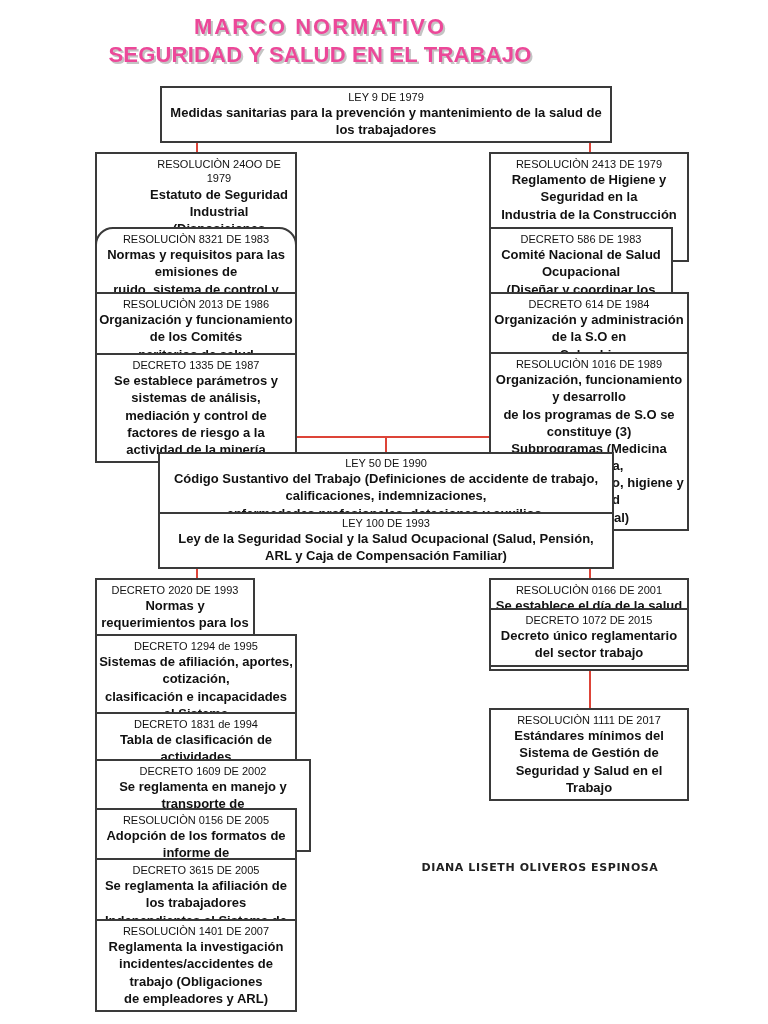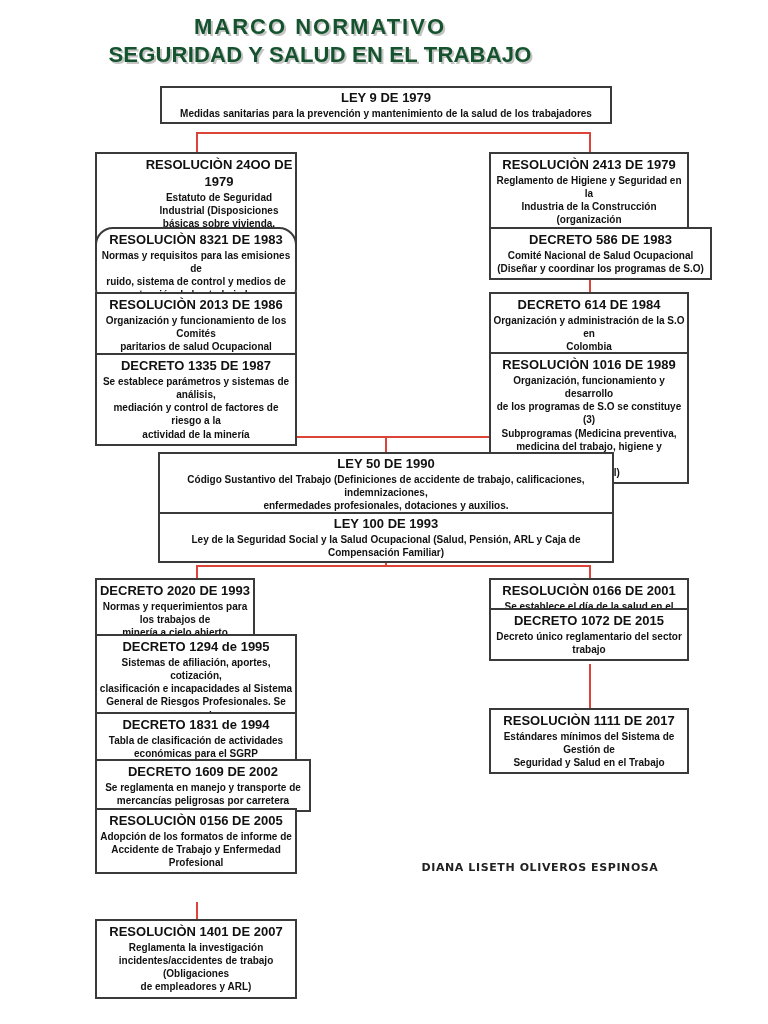--- a/index.html
+++ b/index.html
@@ -2,45 +2,45 @@
 <html><head>
 <meta charset="utf-8">
 <style>
   html,body { margin:0; padding:0; background:#ffffff; }
   .page {
     position:relative; width:768px; height:1024px; background:#ffffff;
     font-family:"Liberation Sans", sans-serif; overflow:hidden;
   }
   .title {
     position:absolute; left:0; width:640px; text-align:center; margin:0;
-    color:#14532d; font-weight:bold; line-height:1;
+    color:#ec4899; font-weight:bold; line-height:1;
     text-shadow:2px 2px 0 #c4c4c4;
   }
   .t1 { top:16px; font-size:22px; letter-spacing:2px; }
   .t2 { top:44px; font-size:22px; letter-spacing:0.2px; }
 
   .conn { position:absolute; background:#dd4438; }
 
   .node {
     position:absolute; background:#ffffff; border:2px solid #3a3a3a;
     box-sizing:border-box; text-align:center; padding:3px 2px; color:#111111;
   }
-  .node .nt { font-size:13px; font-weight:bold; line-height:1.3; }
-  .node .nb { font-size:10px; font-weight:bold; line-height:1.32; white-space:pre-line; }
+  .node .nt { font-size:11px; font-weight:normal; line-height:1.3; }
+  .node .nb { font-size:13px; font-weight:bold; line-height:1.32; white-space:pre-line; }
   .wide { padding:2px 4px; }
 
   
   #n-ley9  { left:160px; top:86px;  width:452px; min-height:27px; }
   #n-l1    { left:95px;  top:152px; width:202px; min-height:52px;padding-left:48px; }
   #n-l2    { left:95px;  top:227px; width:202px; min-height:47px;border-radius:18px; }
   #n-l3    { left:95px;  top:292px; width:202px; min-height:43px; }
   #n-l4    { left:95px;  top:353px; width:202px; min-height:49px; }
   
   #n-r1    { left:489px; top:152px; width:200px; min-height:52px; }
-  #n-r2    { left:489px; top:227px; width:223px; min-height:39px; }
+  #n-r2    { left:489px; top:227px; width:184px; min-height:39px; }
   #n-r3    { left:489px; top:292px; width:200px; min-height:37px; }
   #n-r4    { left:489px; top:352px; width:200px; min-height:73px; }
   
   #n-ley50 { left:158px; top:452px; width:456px; min-height:39px; }
   #n-ley100{ left:158px; top:512px; width:456px; min-height:31px; }
   
   #n-ll1   { left:95px;  top:578px; width:160px; min-height:41px; }
   #n-ll2   { left:95px;  top:634px; width:202px; min-height:64px; }
   #n-ll3   { left:95px;  top:712px; width:202px; min-height:38px; }
   #n-ll4   { left:95px;  top:759px; width:216px; min-height:39px; }
@@ -183,20 +183,26 @@
   <div class="node" id="n-ll4">
     <div class="nt">DECRETO 1609 DE 2002</div>
     <div class="nb">Se reglamenta en manejo y transporte de
 mercancías peligrosas por carretera</div>
   </div>
   <div class="node" id="n-ll5">
     <div class="nt">RESOLUCIÒN 0156 DE 2005</div>
     <div class="nb">Adopción de los formatos de informe de
 Accidente de Trabajo y Enfermedad Profesional</div>
   </div>
+  <div class="node" id="n-ll6">
+    <div class="nt">DECRETO 3615 DE 2005</div>
+    <div class="nb">Se reglamenta la afiliación de los trabajadores
+Independientes al Sistema de Seguridad Social
+Integral</div>
+  </div>
   <div class="node" id="n-ll7">
     <div class="nt">RESOLUCIÒN 1401 DE 2007</div>
     <div class="nb">Reglamenta la investigación
 incidentes/accidentes de trabajo (Obligaciones
 de empleadores y ARL)</div>
   </div>
 
   <div class="node" id="n-rl1">
     <div class="nt">RESOLUCIÒN 0166 DE 2001</div>
     <div class="nb">Se establece el día de la salud en el mundo del

